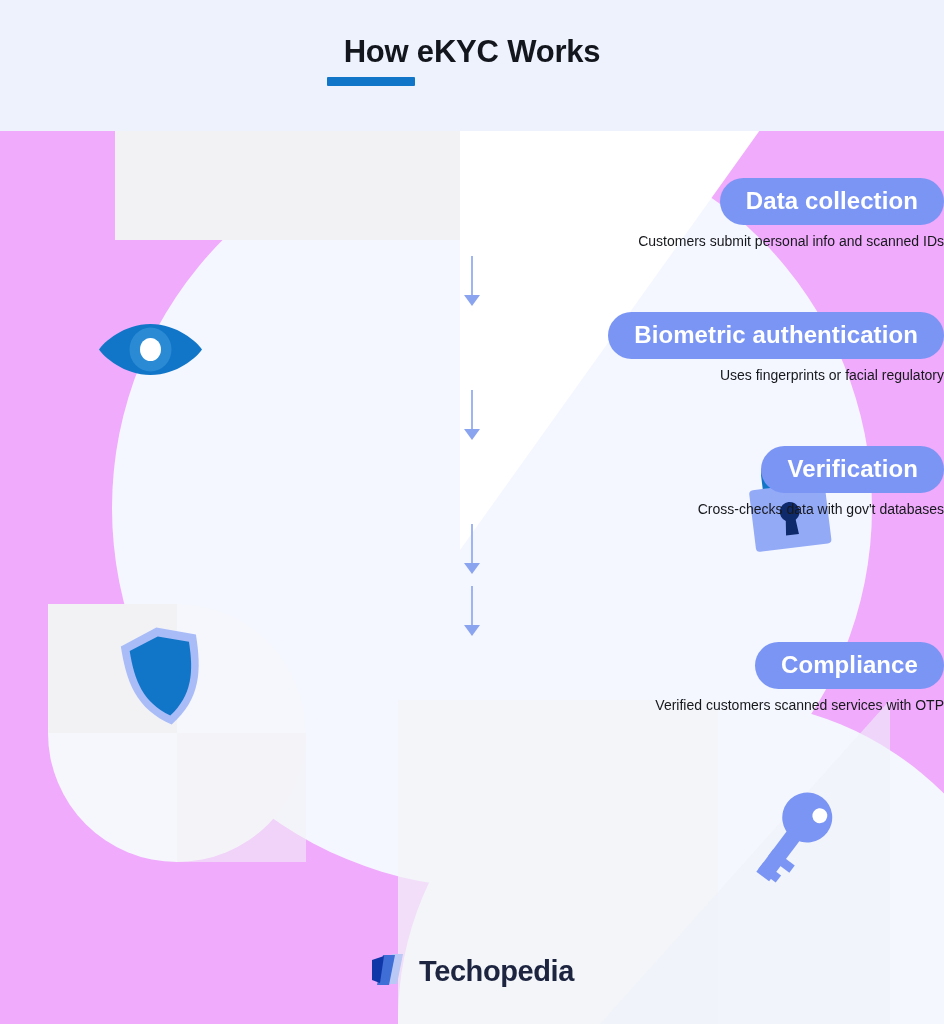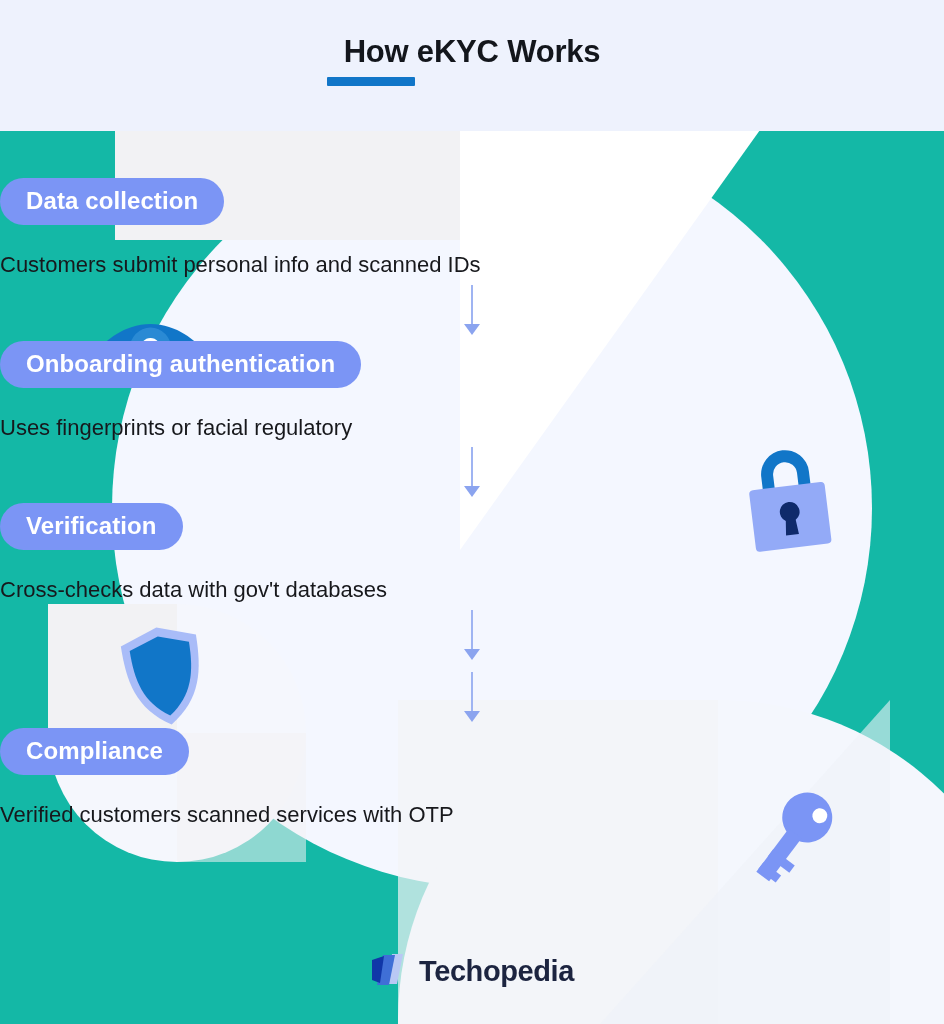--- a/index.html
+++ b/index.html
@@ -9,21 +9,21 @@
   }
   body {
     font-family: "Liberation Sans", sans-serif;
   }
 
   #infographic {
     position: relative;
     width: 944px;
     height: 1024px;
     overflow: hidden;
-    background: #14b8a6;
+    background: #f0abfc;
   }
 
   
   .header-band {
     position: absolute;
     left: 0;
     top: 0;
     width: 944px;
     height: 131px;
     background: #eef2fd;
@@ -145,37 +145,37 @@
   .flow {
     position: absolute;
     left: 0;
     top: 131px;
     width: 944px;
     z-index: 4;
   }
   .step {
     position: relative;
     width: 944px;
-    text-align: left;
+    text-align: right;
   }
   .pill {
     display: inline-block;
     background: #7b95f5;
     color: #ffffff;
     font-size: 24px;
     font-weight: bold;
     letter-spacing: 0.1px;
     border-radius: 999px;
     padding: 10px 26px 12px 26px;
     line-height: 1.05;
     white-space: nowrap;
   }
   .caption {
-    margin-top: 27px;
-    font-size: 22px;
+    margin-top: 8px;
+    font-size: 14px;
     color: #17181c;
     line-height: 1.2;
     white-space: nowrap;
   }
   .arrow {
     position: relative;
     width: 944px;
     height: 62px;
   }
   .arrow .shaft {
@@ -293,21 +293,21 @@
       <div class="pill">Data collection</div>
       <div class="caption">Customers submit personal info and scanned IDs</div>
     </div>
 
     <div class="arrow">
       <div class="shaft"></div>
       <div class="head"></div>
     </div>
 
     <div class="step">
-      <div class="pill">Onboarding authentication</div>
+      <div class="pill">Biometric authentication</div>
       <div class="caption">Uses fingerprints or facial regulatory</div>
     </div>
 
     <div class="arrow">
       <div class="shaft"></div>
       <div class="head"></div>
     </div>
 
     <div class="step">
       <div class="pill">Verification</div>

